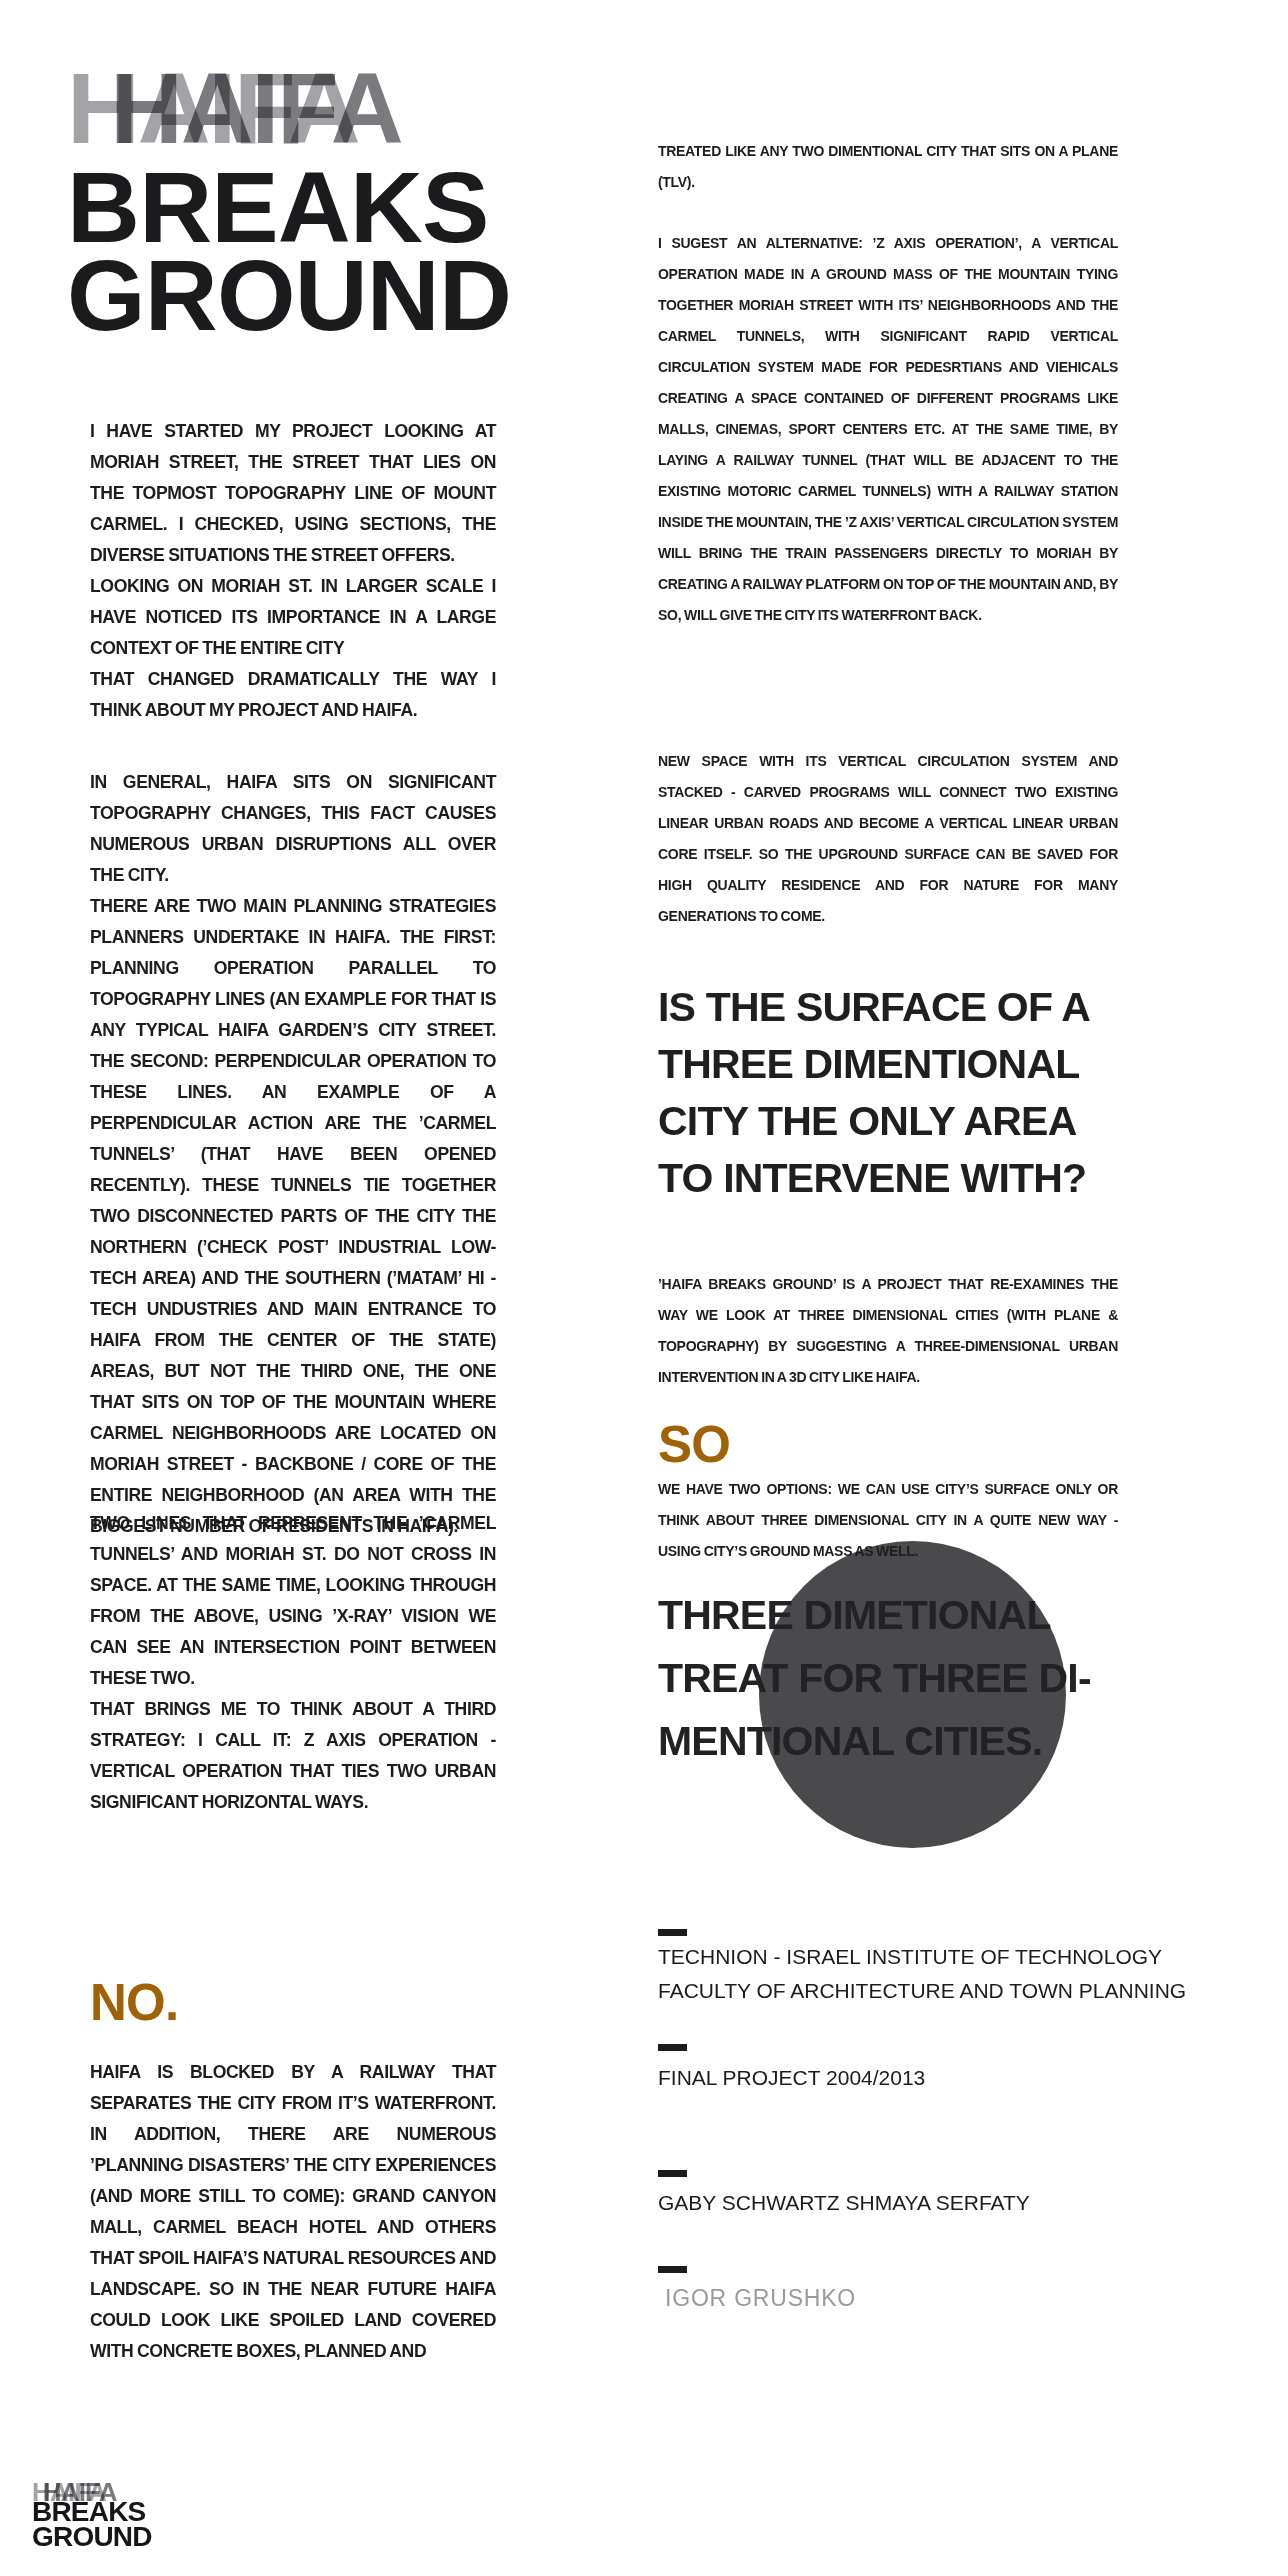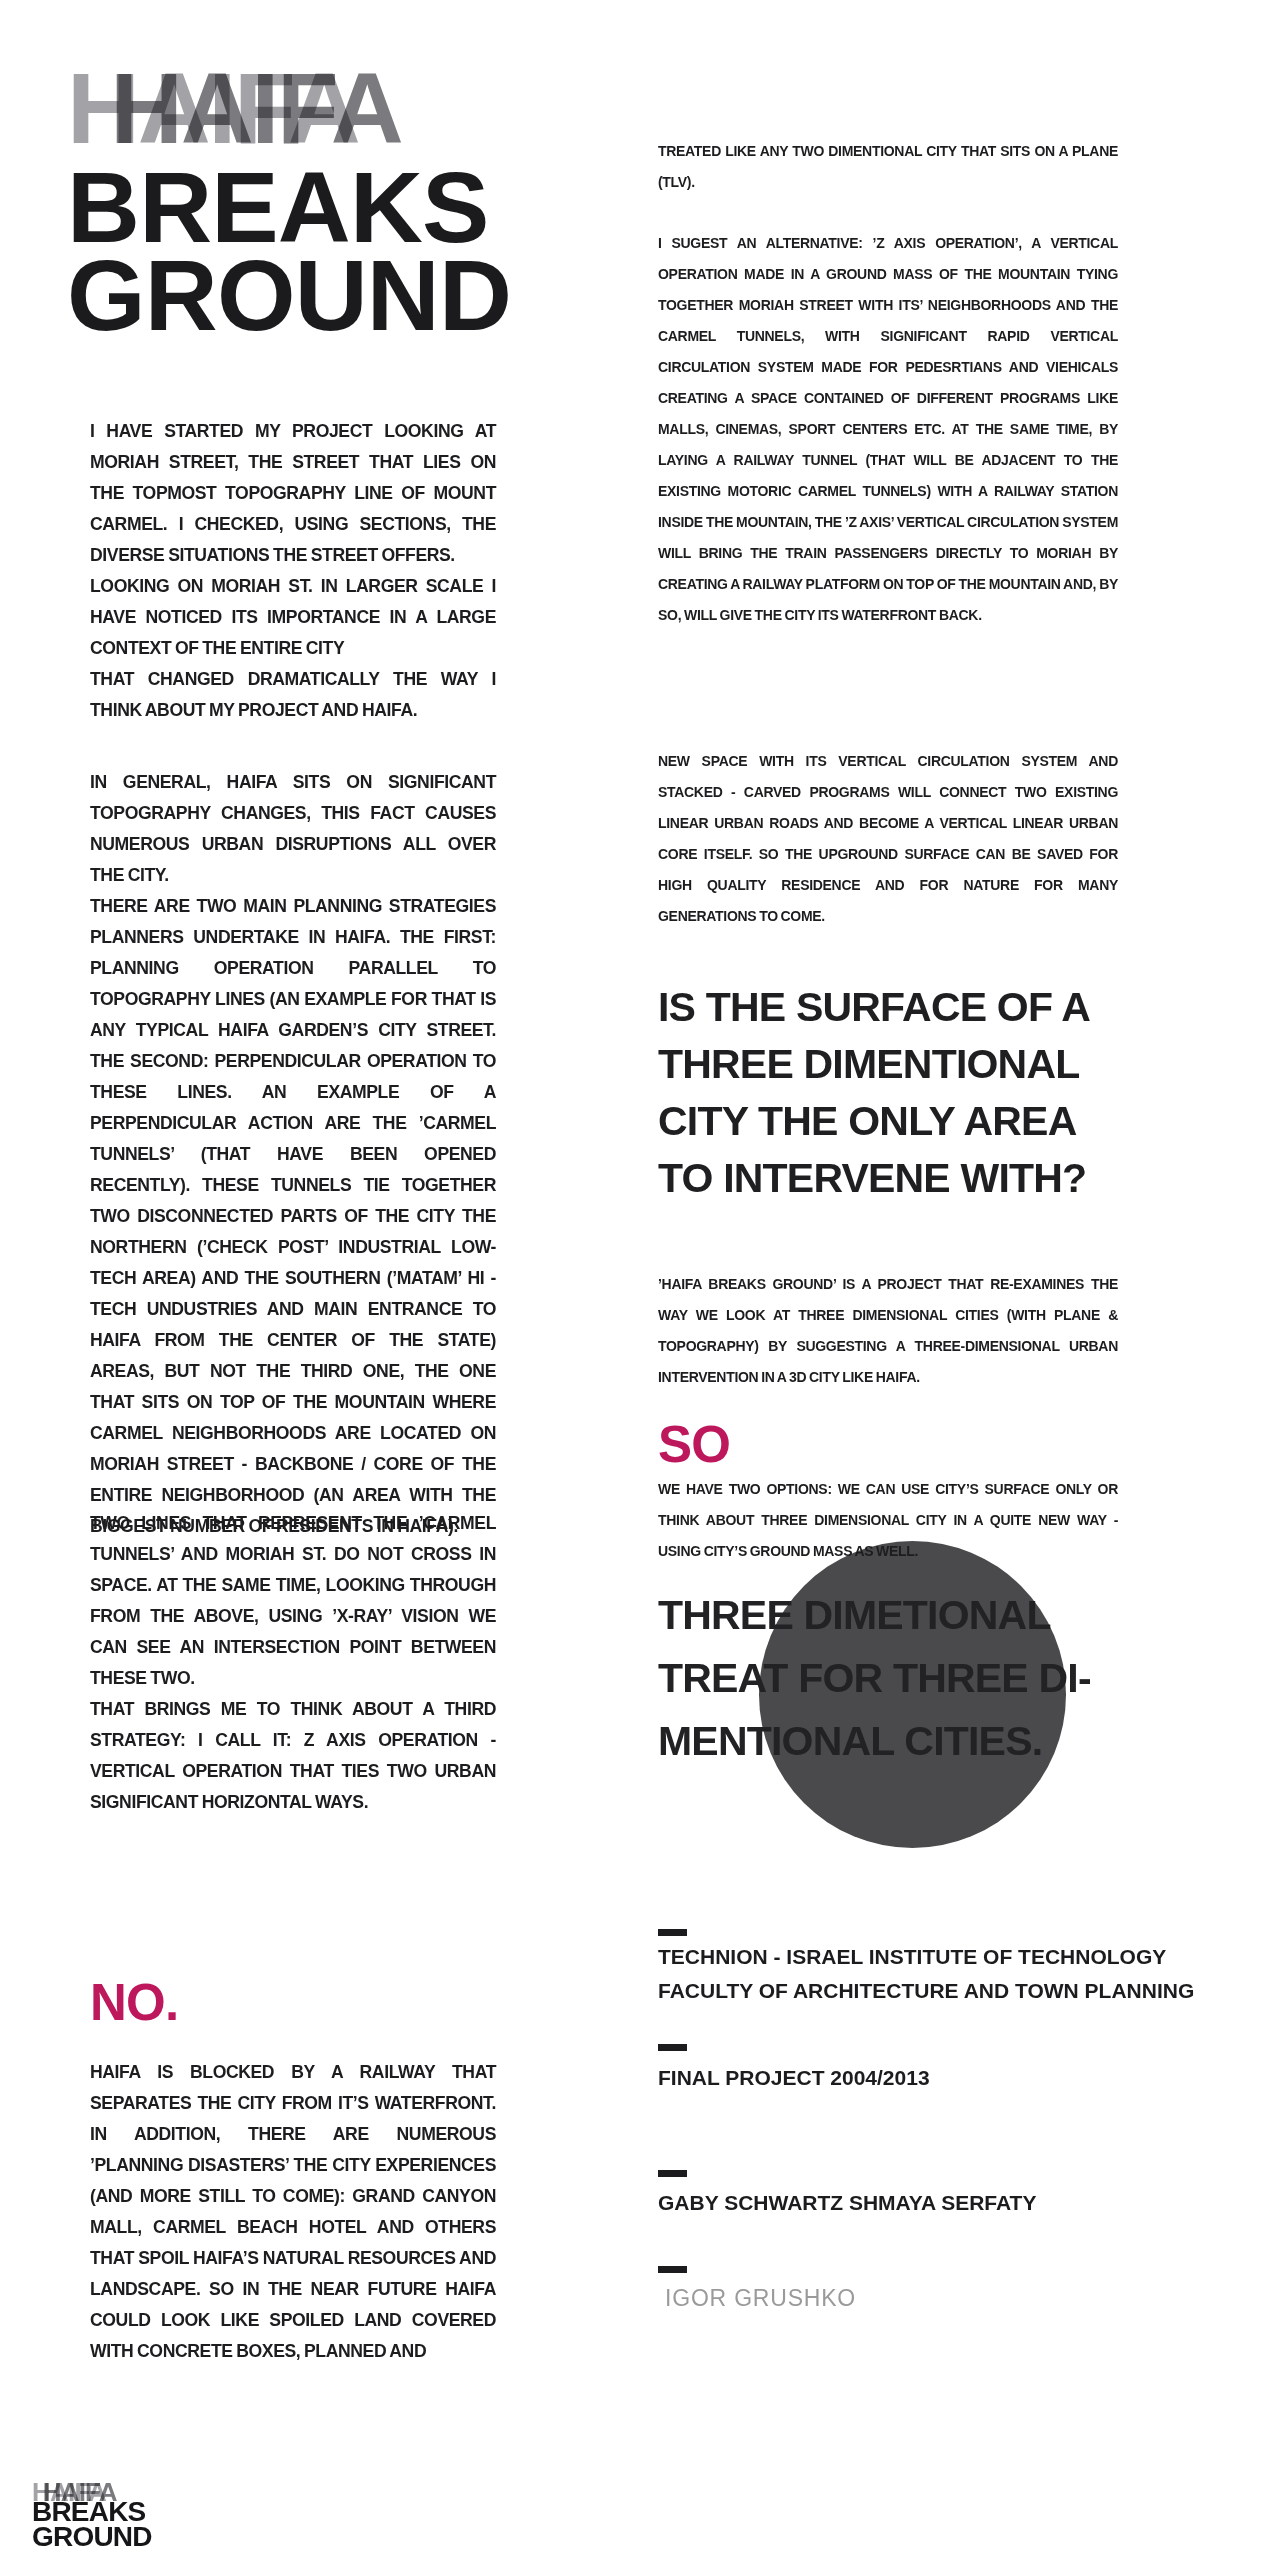--- a/index.html
+++ b/index.html
@@ -28,31 +28,31 @@
   }
   .par-l{left:90px;width:406px;font-size:17.6px;line-height:31px;letter-spacing:-0.4px;word-spacing:-0.8px;}
   .par-r{left:658px;width:460px;font-size:14px;line-height:31px;letter-spacing:-0.3px;word-spacing:-0.8px;}
   
   .h-big{
     position:absolute;left:658px;font-size:41px;line-height:57px;font-weight:700;
     color:#1f1f21;letter-spacing:-0.8px;white-space:pre-line;z-index:2;
   }
   .h-word{
     position:absolute;font-size:51px;line-height:54px;font-weight:700;
-    color:#be185d;letter-spacing:-0.8px;z-index:2;white-space:nowrap;
+    color:#a16207;letter-spacing:-0.8px;z-index:2;white-space:nowrap;
   }
   
   .circle{
     position:absolute;left:759px;top:1541px;width:307px;height:307px;border-radius:50%;
     background:#4a4a4c;z-index:1;
   }
   
   .credit-dash{position:absolute;left:658px;width:29px;height:7px;background:#1c1c1e;z-index:2;}
   .credit{
-    position:absolute;left:658px;font-size:21px;line-height:34px;font-weight:700;
+    position:absolute;left:658px;font-size:21px;line-height:34px;font-weight:400;
     color:#1c1c1e;white-space:pre-line;z-index:2;letter-spacing:0;
   }
   .credit-advisor{
     position:absolute;left:658px;font-size:23px;line-height:31px;font-weight:400;
     color:#9a9a9a;letter-spacing:0.8px;z-index:2;
   }
   
   .ghost-sm .ghost{font-size:26px;letter-spacing:-0.8px;}
   .ghost-sm .ghost-a{left:0;color:#a3a3a7;}
   .ghost-sm .ghost-b{left:10.7px;color:#7b7b7f;}

